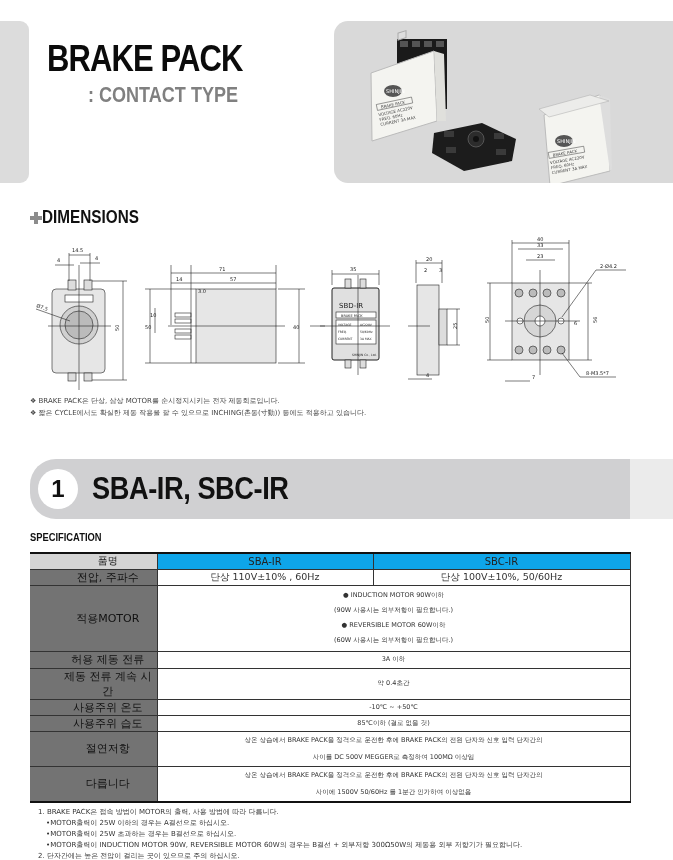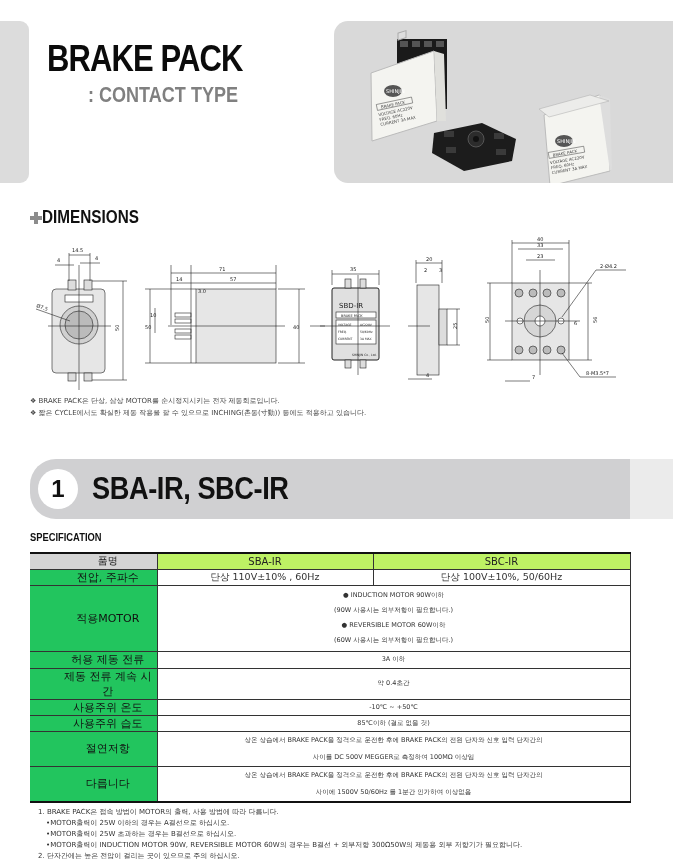--- a/index.html
+++ b/index.html
@@ -30,22 +30,22 @@
   
   .banner { left: 30px; top: 459px; width: 600px; height: 60px; background: #d0d0d2; border-radius: 26px 0 0 26px; }
   .banner-tail { left: 630px; top: 459px; width: 43px; height: 60px; background: #ebebeb; }
   .badge { left: 38px; top: 469px; width: 40px; height: 40px; border-radius: 50%; background: #fff; display: flex; align-items: center; justify-content: center; font-family: "Liberation Sans", sans-serif; font-weight: 700; font-size: 24px; color: #111; }
   .model-title { left: 92px; top: 470px; font-family: "Liberation Sans", sans-serif; font-weight: 700; font-size: 32px; color: #111; letter-spacing: -0.5px; transform: scaleX(0.85); transform-origin: left top; white-space: nowrap; }
   .spec-label { left: 30px; top: 531px; font-family: "Liberation Sans", sans-serif; font-weight: 700; font-size: 11px; color: #111; transform: scaleX(0.85); transform-origin: left top; white-space: nowrap; }
 
   
   table.spec { position: absolute; left: 30px; top: 552px; width: 600px; border-collapse: collapse; table-layout: fixed; }
   table.spec td { border: 1px solid #333; text-align: center; vertical-align: middle; font-size: 9px; color: #333; padding: 0 2px; }
-  table.spec td.lbl { background: #22c55e; font-size: 11px; color: #111; font-weight: 400; }
-  table.spec tr.hdr td { background: #bef264; font-size: 10px; color: #222; }
+  table.spec td.lbl { background: #737373; font-size: 11px; color: #111; font-weight: 400; }
+  table.spec tr.hdr td { background: #0ea5e9; font-size: 10px; color: #222; }
   table.spec tr.hdr td.lbl { background: #d4d4d4; }
   table.spec td.val { font-size: 9.5px; margin-left: 14px; }
   table.spec td.small { font-size: 6.5px; line-height: 15px; }
   table.spec td.small2 { font-size: 6.5px; line-height: 17px; }
   table.spec td { border-top: 1px solid #333; }
   table.spec { border-top: 2px solid #111; border-bottom: 2px solid #111; }
   table.spec tr td:first-child { border-left: none; padding-left: 31px; }
   table.spec tr td:last-child { border-right: 1px solid #333; }
 
   .footnotes { left: 38px; top: 807px; font-size: 7px; color: #333; line-height: 11px; }

